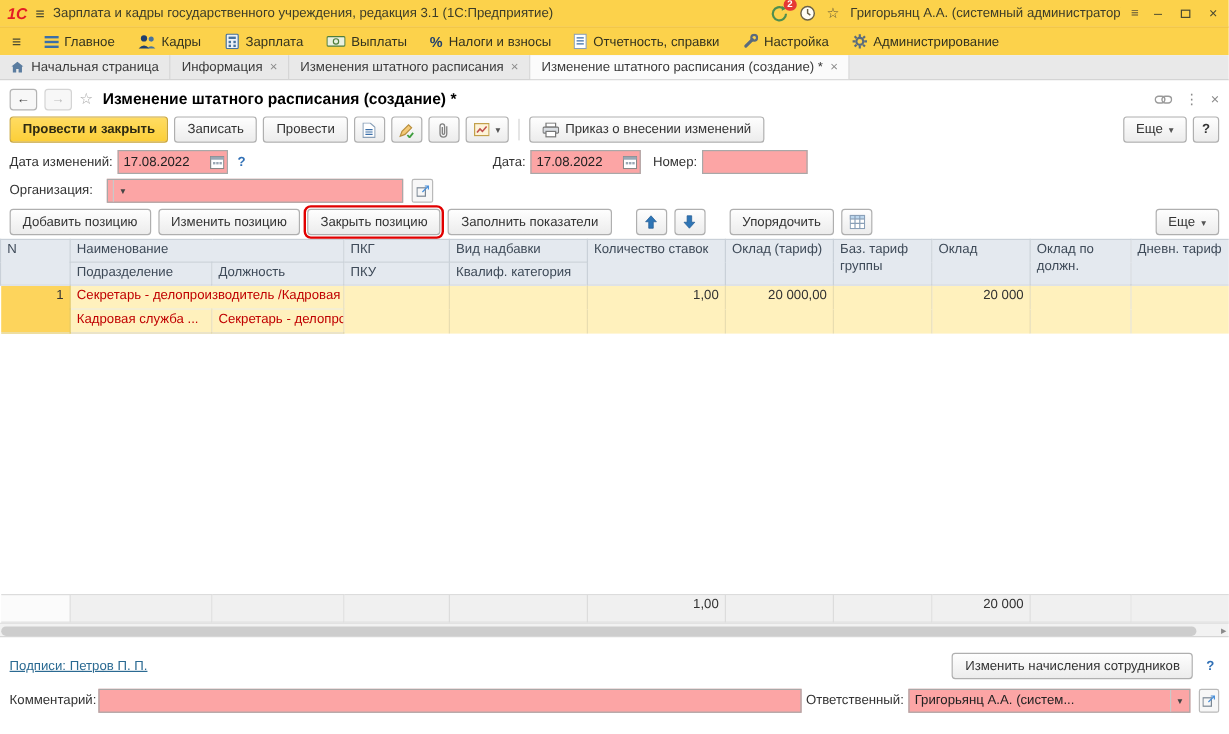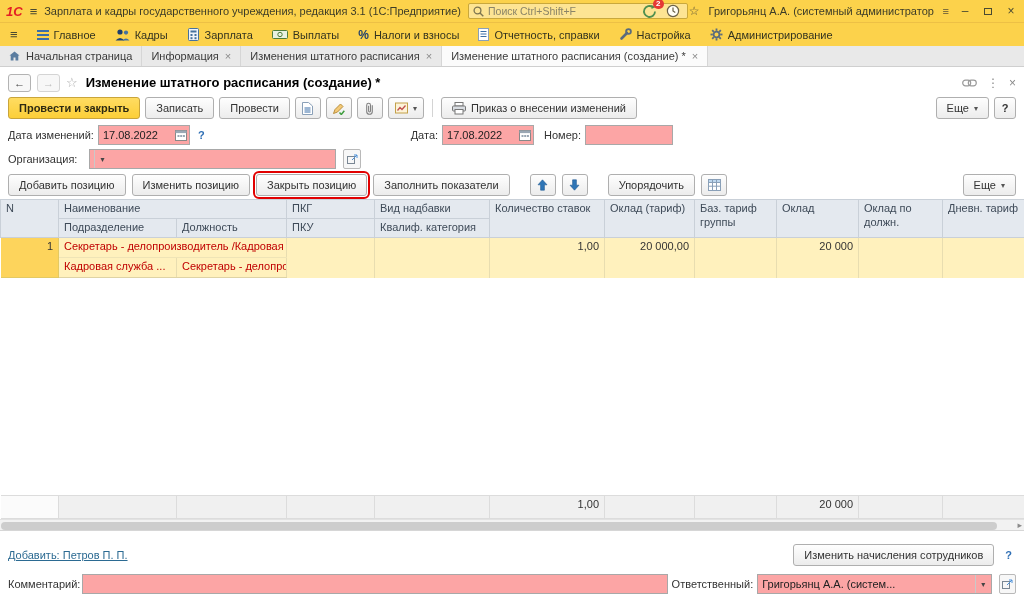--- a/index.html
+++ b/index.html
@@ -112,27 +112,20 @@
 </style>
 </head>
 <body>
 
 <div>
 
   <div class="titlebar">
     <span class="logo">1С</span>
     <span class="tb-menu">≡</span>
     <span class="tb-title">Зарплата и кадры государственного учреждения, редакция 3.1 (1С:Предприятие)</span>
-    <div class="tb-search">
-      <svg width="11" height="11">
-          <circle cx="4.5" cy="4.5" r="3.4" fill="none" stroke="#7c7450" stroke-width="1.3"></circle>
-          <line x1="7" y1="7" x2="10.3" y2="10.3" stroke="#7c7450" stroke-width="1.4"></line>
-        </svg>
-      <input placeholder="Поиск Ctrl+Shift+F" style="">
-    </div>
     <div class="tb-right">
       <span class="tb-ic">
         <svg width="15" height="15">
             <path d="M13 7.5 a5.5 5.5 0 1 1-2.2-4.4" fill="none" stroke="#4f8f4f" stroke-width="1.8"></path>
             <path d="M9.5 1 l4 2 -4 2 Z" fill="#4f8f4f"></path>
           </svg>
         <span class="badge">2</span>
       </span>
       <span class="tb-ic">
         <svg width="14" height="14">
@@ -464,21 +457,21 @@
             <td class="last"></td>
         </tr>
       </tbody>
     </table>
     <div class="hscroll">
       <span class="hthumb"></span>
       <span class="harrow">▸</span>
     </div>
 
     <div class="sign-row">
-      <span class="link">Добавить: Петров П. П.</span>
+      <span class="link">Подписи: Петров П. П.</span>
       <span class="sign-right">
         <span class="btn">Изменить начисления сотрудников</span>
         <span class="qmark">?</span>
       </span>
     </div>
 
     <div class="bottom-row">
       <span class="flabel" style="min-width:70px;">Комментарий:</span>
       <span class="tinput comment-input">
         <input style="">

